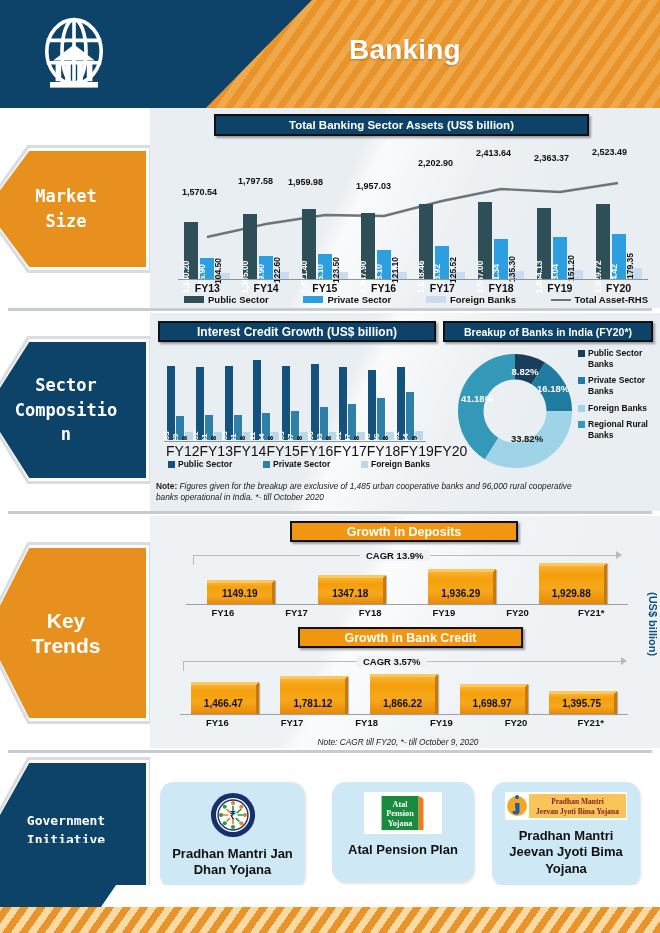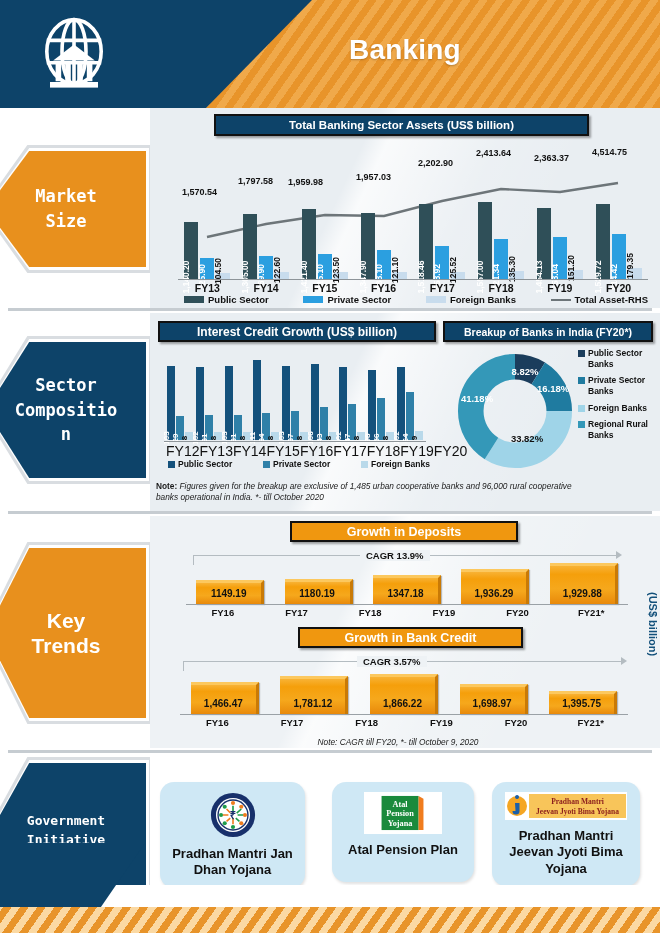--- a/index.html
+++ b/index.html
@@ -327,25 +327,25 @@
           <span style="bottom:14px;color:#111">179.35</span>
         </div>
     </div>
   </div>
   <div class="ms-axis"></div>
 </div>
 
 <div class="ms-linelabel" style="left:182px;top:187px;">1,570.54</div>
 <div class="ms-linelabel" style="left:238px;top:176px;">1,797.58</div>
 <div class="ms-linelabel" style="left:288px;top:177px;">1,959.98</div>
-<div class="ms-linelabel" style="left:356px;top:172px;">1,957.03</div>
+<div class="ms-linelabel" style="left:356px;top:181px;">1,957.03</div>
 <div class="ms-linelabel" style="left:418px;top:158px;">2,202.90</div>
 <div class="ms-linelabel bold" style="left:476px;top:148px;">2,413.64</div>
 <div class="ms-linelabel" style="left:534px;top:153px;">2,363.37</div>
-<div class="ms-linelabel" style="left:592px;top:147px;">4,514.75</div>
+<div class="ms-linelabel" style="left:592px;top:147px;">2,523.49</div>
 
 <div class="ms-xlabels">
   <div>FY13</div>
   <div>FY14</div>
   <div>FY15</div>
   <div>FY16</div>
   <div>FY17</div>
   <div>FY18</div>
   <div>FY19</div>
   <div>FY20</div>
@@ -581,25 +581,20 @@
 <div class="cagr-line" style="left:193px;top:555px;width:425px;"></div>
 <div class="cagr-tick" style="left:193px;top:555px;height:10px;"></div>
 <div class="cagr-arrow" style="left:616px;top:551px;"></div>
 <div class="cagr-text" style="left:360px;top:550px;">CAGR 13.9%</div>
 
 <div class="kt-chart" style="left:186px;top:560px;width:442px;height:58px;">
   <div class="kt-cols">
     <div class="kt-col">
       <div class="kt-bar" style="height:24px">
           <b>1149.19</b>
-        </div>
-    </div>
-    <div class="kt-col">
-      <div class="kt-bar" style="height:25px">
-          <b>1180.19</b>
         </div>
     </div>
     <div class="kt-col">
       <div class="kt-bar" style="height:29px">
           <b>1347.18</b>
         </div>
     </div>
     <div class="kt-col">
       <div class="kt-bar" style="height:35px">
           <b>1,936.29</b>

